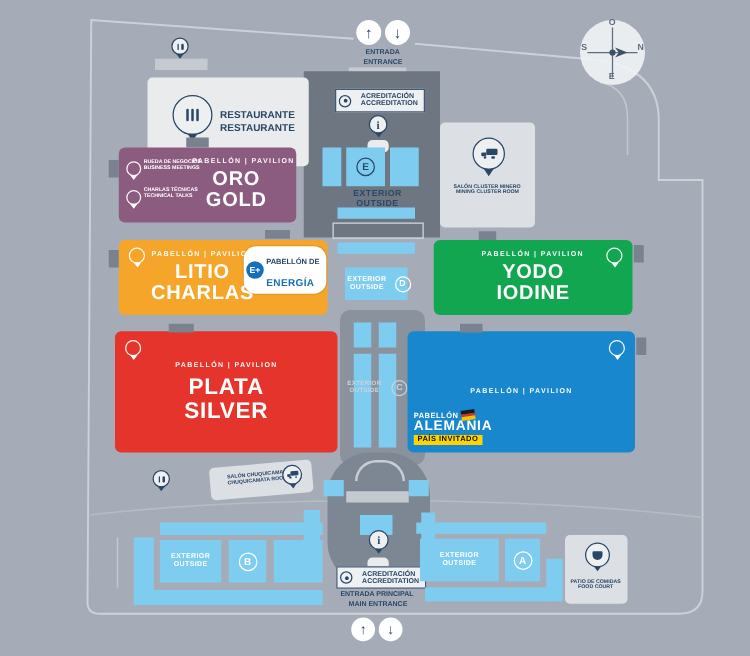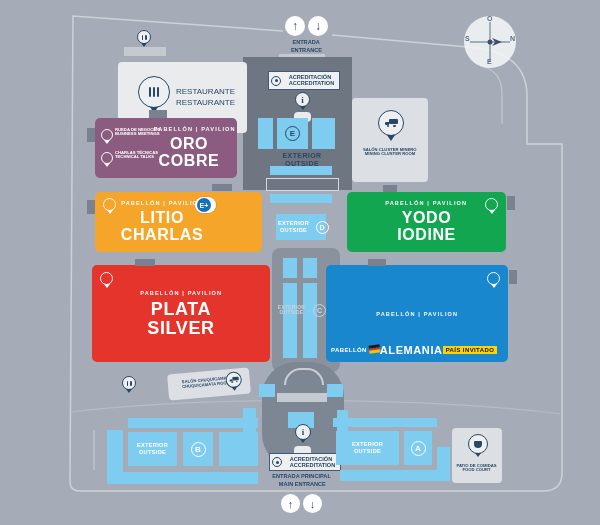--- a/index.html
+++ b/index.html
@@ -2,21 +2,21 @@
 <html><head>
 <meta charset="utf-8">
 <style>
   html,body{margin:0;padding:0;}
   body{background:#a6acb7;font-family:"Liberation Sans","DejaVu Sans",sans-serif;}
   .stage{position:relative;width:600px;height:525px;background:#a6acb7;overflow:hidden;}
   .abs{position:absolute;}
   svg.bglines{position:absolute;left:0;top:0;}
   
   .navy{color:#2a4767;}
-  .b{font-weight:normal;}
+  .b{font-weight:bold;}
   .ctr{display:flex;align-items:center;justify-content:center;text-align:center;}
   .col{display:flex;flex-direction:column;align-items:center;justify-content:center;text-align:center;}
   .s60{transform:scale(.60);transform-origin:center;}
   .s70{transform:scale(.70);transform-origin:center;}
   .s80{transform:scale(.80);transform-origin:center;}
   
   .pav{border-radius:5px;color:#fff;}
   .pav-label{font-size:7px;letter-spacing:1.4px;font-weight:bold;opacity:.95;white-space:nowrap;}
   .pav-name{font-size:16px;font-weight:bold;letter-spacing:.6px;line-height:1.04;white-space:nowrap;}
   
@@ -49,21 +49,21 @@
   .acc-ic::before{content:"";width:3px;height:3px;background:#2a4767;border-radius:50%;}
   
   .arrow-circle{background:#fff;border-radius:50%;color:#2a4767;font-weight:bold;display:flex;align-items:center;justify-content:center;}
   
   .acc-badge{background:#eef0f2;border:1px solid #41597a;display:flex;align-items:center;gap:2px;padding:0 2px;}
   .acc-badge .txt{font-size:7px;font-weight:bold;line-height:1.05;color:#2a4767;white-space:nowrap;}
   .energy{background:#fff;border-radius:10px;display:flex;align-items:center;gap:2px;padding:1px 5px 1px 2px;box-shadow:0 0 0 1px rgba(0,0,0,.08);}
   .energy .ec{width:14px;height:14px;border-radius:50%;background:#1470b8;color:#fff;font-size:7px;font-weight:bold;display:flex;align-items:center;justify-content:center;flex:none;}
   .energy .l1{font-size:6px;font-weight:bold;color:#2a4767;line-height:1;white-space:nowrap;}
   .energy .l2{font-size:8px;font-weight:bold;color:#1470b8;line-height:1;letter-spacing:.3px;white-space:nowrap;}
-  .germany{display:flex;flex-direction:row;align-items:flex-start;line-height:1;}
+  .germany{display:flex;flex-direction:column;align-items:flex-start;line-height:1;}
   .germany .row1{display:flex;align-items:flex-end;gap:2px;}
   .germany .g1{font-size:6px;font-weight:bold;color:#fff;letter-spacing:.4px;}
   .germany .flag{width:11px;height:8px;display:flex;flex-direction:column;transform:rotate(-8deg);}
   .germany .flag i{flex:1;display:block;}
   .germany .g2{font-size:11px;font-weight:bold;color:#fff;letter-spacing:.6px;}
   .germany .g3{background:#fdd400;color:#111;font-size:6px;font-weight:bold;padding:1px 3px;letter-spacing:.4px;margin-top:1px;}
   .roombox{background:#dcdfe3;border-radius:4px;}
   .roomtxt{font-size:7px;font-weight:bold;color:#2a4767;line-height:1.2;white-space:nowrap;text-align:center;}
   .compass-letter{position:absolute;font-size:7px;font-weight:bold;color:#5d6c82;}
 </style>
@@ -164,21 +164,21 @@
 
   <div class="abs blue" style="left:270px;top:166px;width:62px;height:9px;"></div>
   <div class="abs" style="left:266px;top:178px;width:71px;height:11px;border:1px solid #d5d9dd;"></div>
   <div class="abs blue" style="left:270px;top:194px;width:62px;height:9px;"></div>
 
   <div class="abs pav col" style="left:95px;top:118px;width:142px;height:60px;background:#8c5c80;">
     <div class="abs" style="left:50px;top:8px;width:88px;text-align:center;">
       <div class="pav-label s80">PABELLÓN | PAVILION</div>
       <div class="pav-name" style="margin-top:3px;">
         <div>ORO</div>
-        <div>COBRE</div>
+        <div>GOLD</div>
       </div>
     </div>
     <div class="abs" style="left:6px;top:9px;width:52px;">
       <div class="pin ghost sm" style="left:0;top:2px;width:10px;height:10px;"></div>
       <div style="margin-left:14px;font-size:7px;font-weight:bold;color:#fff;line-height:1.15;transform:scale(.6);transform-origin:left top;white-space:nowrap;">
         <span>RUEDA DE NEGOCIOS</span><br>
         <span>BUSINESS MEETINGS</span>
       </div>
     </div>
     <div class="abs" style="left:6px;top:32px;width:52px;">
@@ -194,20 +194,21 @@
     <div class="pin ghost sm" style="left:8px;top:6px;width:11px;height:11px;"></div>
     <div class="abs col" style="left:12px;top:8px;width:110px;">
       <div class="pav-label s80">PABELLÓN | PAVILION</div>
       <div class="pav-name" style="margin-top:3px;">
         <div>LITIO</div>
         <div>CHARLAS</div>
       </div>
     </div>
     <div class="abs energy" style="left:100px;top:5px;">
       <span class="ec">E+</span>
+      <span><span class="l1">PABELLÓN DE</span><br><span class="l2">ENERGÍA</span></span>
     </div>
   </div>
 
   <div class="abs pav col" style="left:347px;top:192px;width:159px;height:60px;background:#12a651;">
     <div class="pin ghost sm" style="right:8px;left:auto;top:6px;width:11px;height:11px;"></div>
     <div class="pav-label s80">PABELLÓN | PAVILION</div>
     <div class="pav-name" style="margin-top:3px;">
       <div>YODO</div>
       <div>IODINE</div>
     </div>

